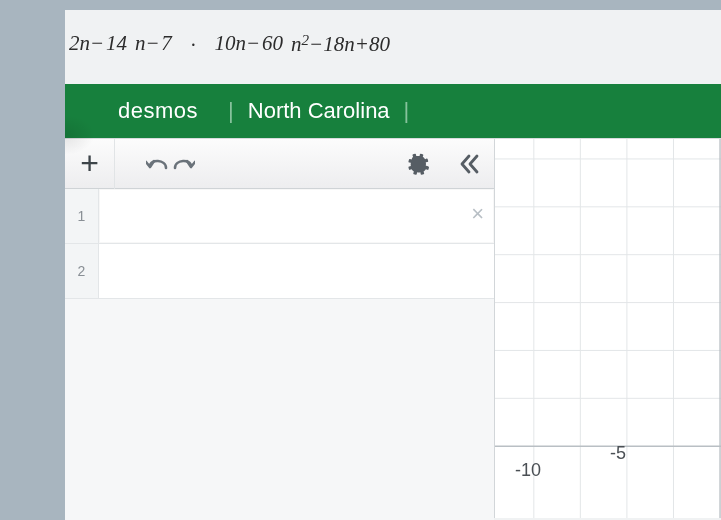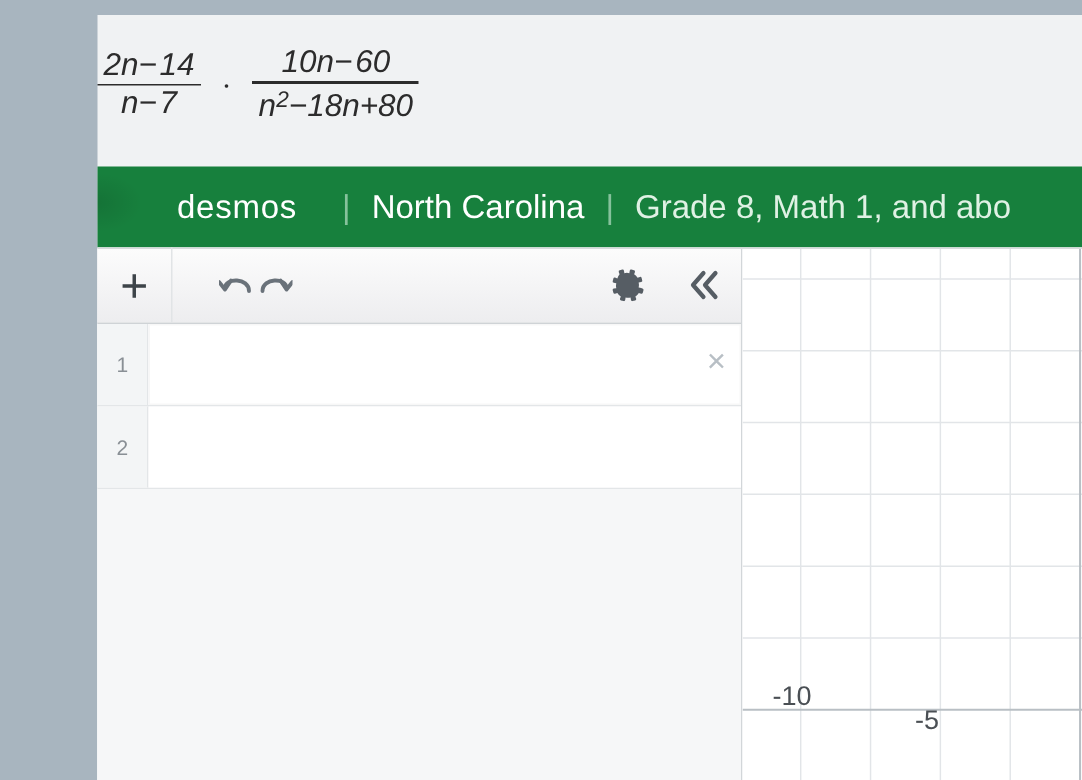--- a/index.html
+++ b/index.html
@@ -1,20 +1,20 @@
 <!DOCTYPE html>
 <html><head>
 <meta charset="utf-8">
 <style>
   * { box-sizing: border-box; margin: 0; padding: 0; }
   html, body { width: 721px; height: 520px; overflow: hidden; font-family: Arial, Helvetica, sans-serif; background: #a8b5bf; }
   .page { position: absolute; left: 65px; top: 10px; width: 721px; height: 520px; background: #f0f2f3; }
   .question-bar { display: flex; align-items: center; font-size: 22px; color: #2c2c2c; padding: 22px 0 26px 0; gap: 10px; }
   .question-bar .txt { font-family: Arial, sans-serif; }
-  .frac { display: inline-flex; flex-direction: column; align-items: center; font-family: Liberation Sans, sans-serif; font-style: italic; line-height: 1.15; position: relative; top: -2px; }
+  .frac { display: inline-flex; align-items: center; font-family: Liberation Serif, serif; font-style: italic; line-height: 1.15; position: relative; top: -2px; }
   .frac .num, .frac .den { padding: 0 4px; font-size: 21px; white-space: nowrap; }
   .frac .bar { width: 100%; height: 1.4px; background: #2c2c2c; }
   .frac sup { font-style: italic; font-size: 0.72em; vertical-align: super; position: relative; top: 2px; }
   .dot { font-family: 'Times New Roman', serif; font-size: 20px; padding: 0 4px; }
   
   .green-bar { background: #17803d; color: #fff; height: 54px; display: flex; align-items: center; font-size: 22px; }
   .green-bar .brand { font-weight: 400; color: #fff; padding: 0 20px 0 30px; letter-spacing: 0.5px; margin-left: 23px; }
   .green-bar .sep { color: #86c29c; font-weight: 300; padding: 0 10px; }
   .green-bar .loc { color: #ffffff; font-weight: 400; padding: 0 4px; }
   .green-bar .grade { color: #dff1e4; font-weight: 400; padding: 0 4px; }
@@ -33,21 +33,21 @@
   .rows { flex: 1; background: #fcfcfd; }
   .row { height: 55px; border-bottom: 1px solid #e3e6e8; display: flex; align-items: stretch; }
   .row .idx { width: 34px; display: flex; align-items: center; justify-content: center; color: #898f95; font-size: 14px; background: #f3f5f6; border-right: 1px solid #e3e6e8; }
   .row .content { flex: 1; position: relative; background: #fff; }
   .row.active .content { background: #fff; box-shadow: inset 0 0 0 1px rgba(0,0,0,0.03); }
   .row .close { position: absolute; right: 10px; top: 14px; color: #b8bfc5; font-size: 22px; line-height: 1; }
   .rows-rest { flex: 1; background: #f6f7f8; height: 260px; }
   
   .graph { flex: 1; position: relative; background: #fff; }
   .graph svg { width: 100%; height: 100%; }
-  .axis-label-x1 { position: absolute; bottom: 70px; left: 20px; font-size: 18px; color: #4a4f54; }
+  .axis-label-x1 { position: absolute; bottom: 37px; left: 20px; font-size: 18px; color: #4a4f54; }
   .axis-label-x2 { position: absolute; bottom: 54px; left: 115px; font-size: 18px; color: #4a4f54; }
   
   .photo-shadow-left { position: absolute; left: 0; top: 105px; width: 30px; height: 40px; background: radial-gradient(ellipse at left, rgba(0,0,0,0.1), transparent 70%); pointer-events: none; }
 </style>
 </head>
 <body>
 
 <div class="page">
 
   <div class="question-bar">
@@ -62,21 +62,20 @@
       <span class="bar"></span>
       <span class="den"><span>n</span><sup>2</sup><span>−18n+80</span></span>
     </span>
   </div>
 
   <div class="green-bar">
     <span class="brand">desmos</span>
     <span class="sep">|</span>
     <span class="loc">North Carolina</span>
     <span class="sep">|</span>
-    <span class="grade">Grade 8, Math 1, and abo</span>
   </div>
 
   <div class="workspace">
     <div class="left-col">
       <div class="toolbar">
         <div class="tbtn plus">+</div>
         <div class="tbtn undo-group">
           <div class="tbtn" style="width:36px">
             <svg width="24" height="20" viewBox="0 0 24 20">
                 <path d="M4 12 C 4 5, 20 5, 20 14" fill="none" stroke="#6a727a" stroke-width="2.6" stroke-linecap="round"></path>

